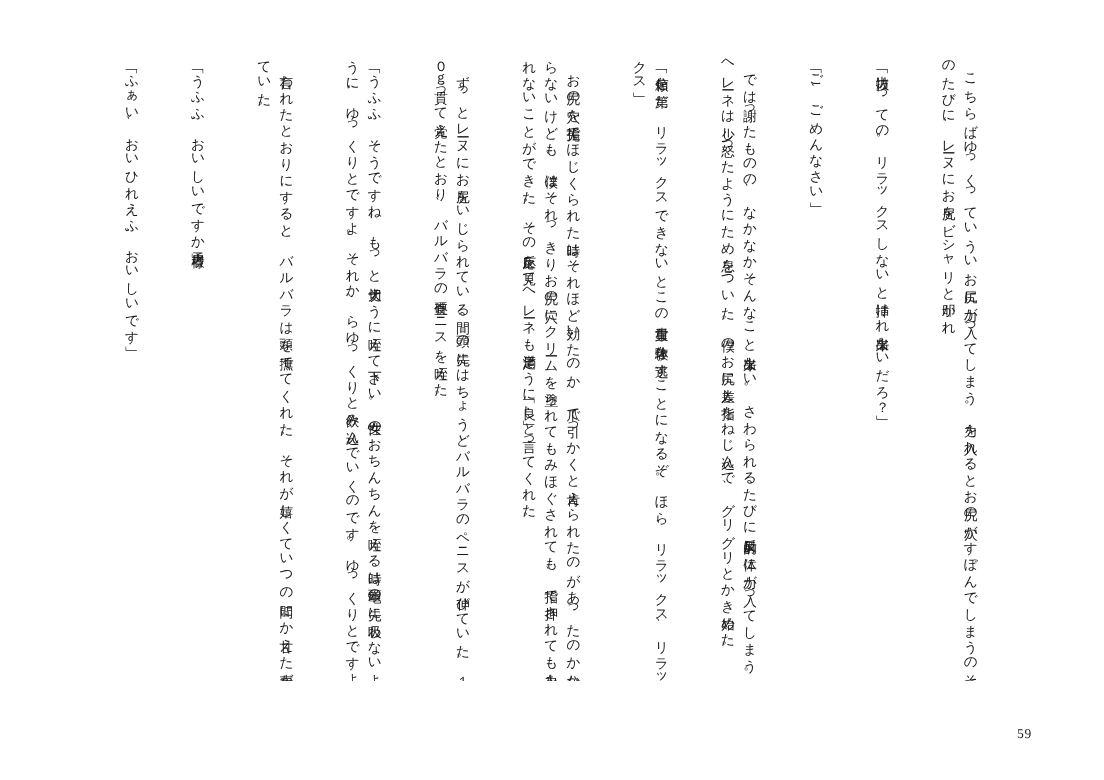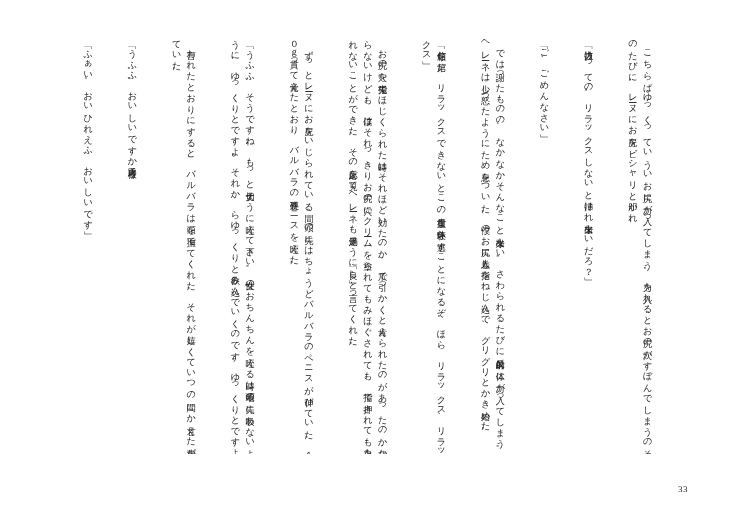--- a/index.html
+++ b/index.html
@@ -78,15 +78,15 @@
     <p class="indent">「ふぁい、おいひれえふ、おいしいです」</p>
     
     
     
     
     
     
     
   </div>
 
-  <div class="page-number">33</div>
+  <div class="page-number">59</div>
 
 </div>
 
 </body></html>

